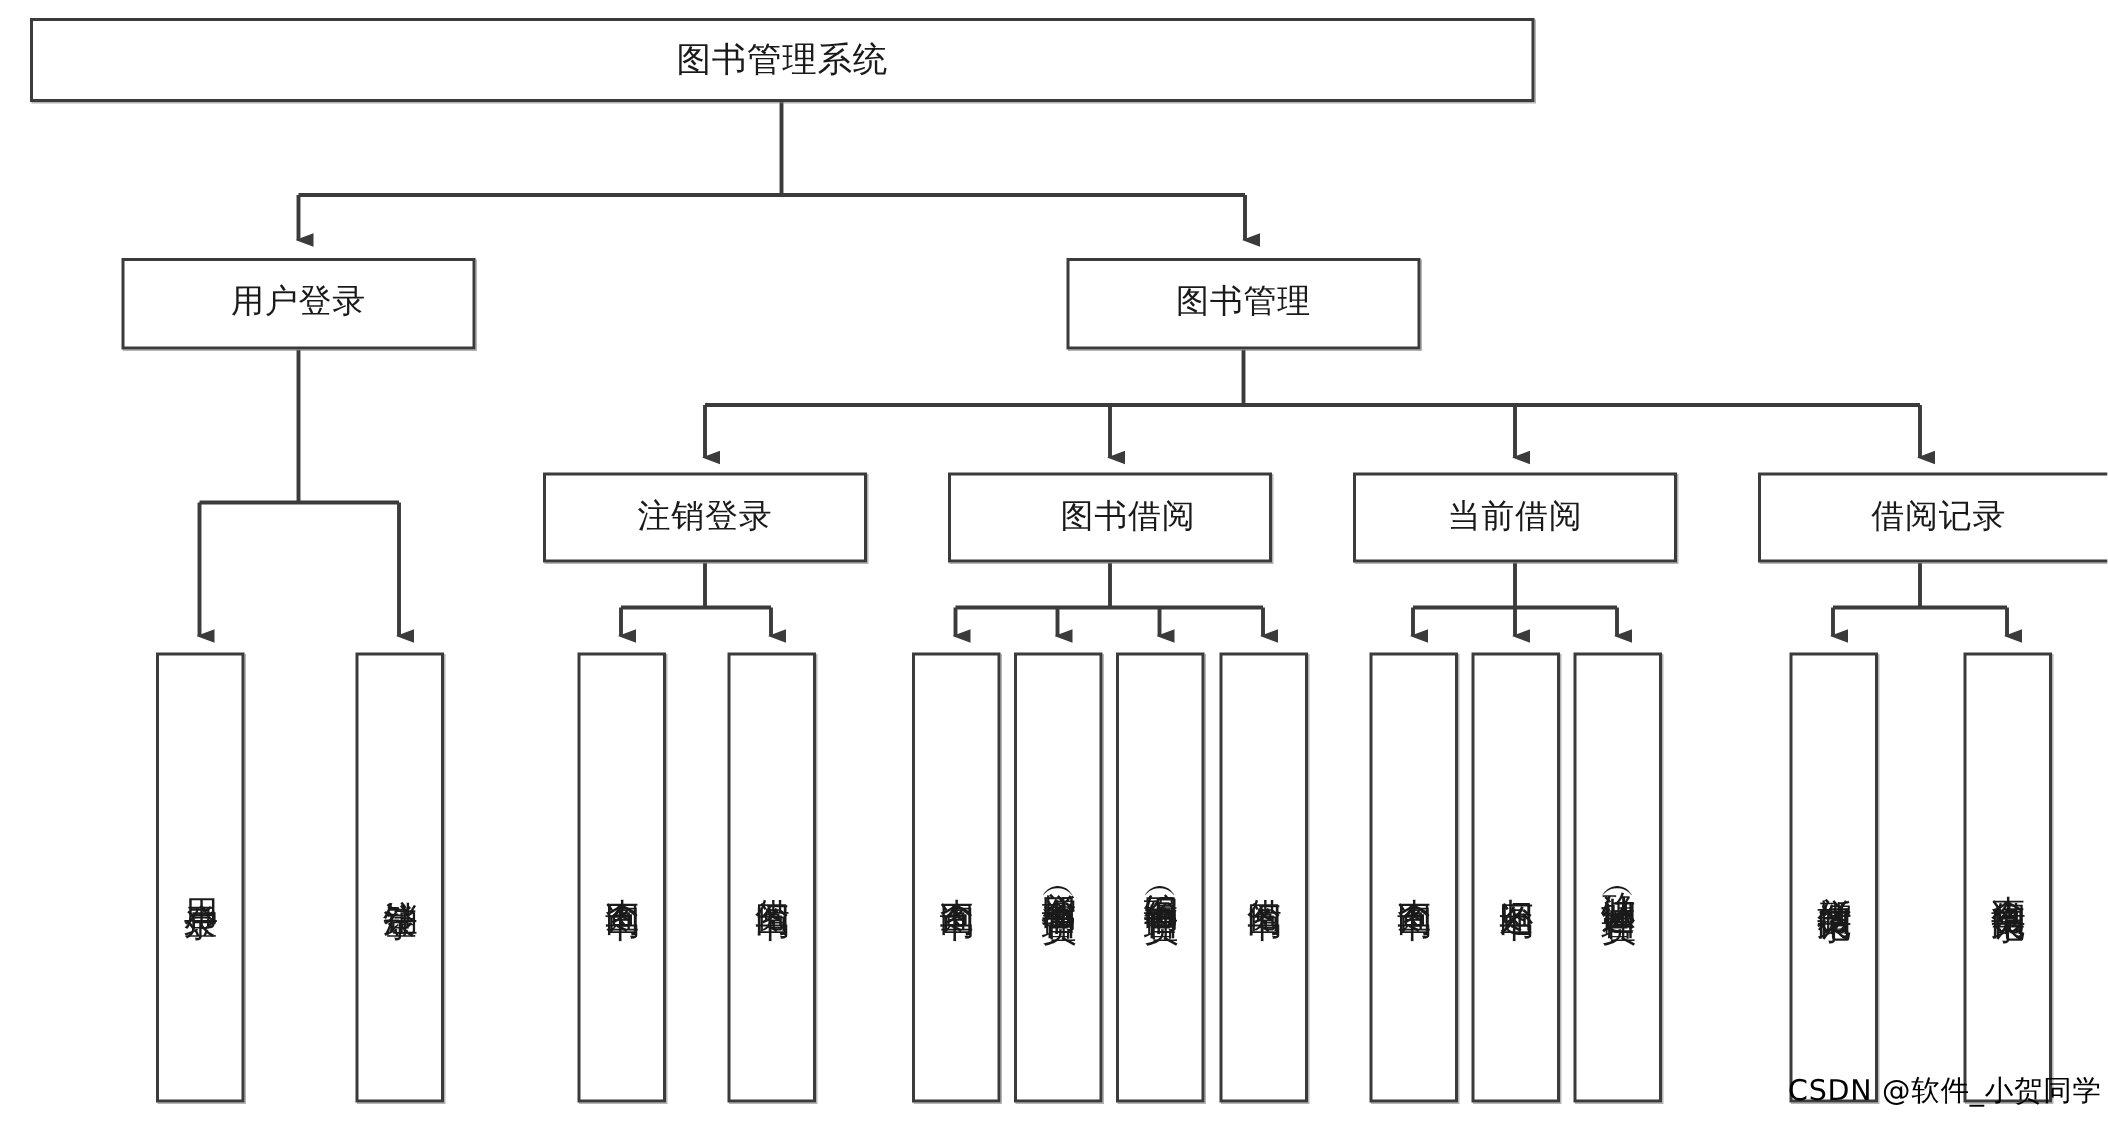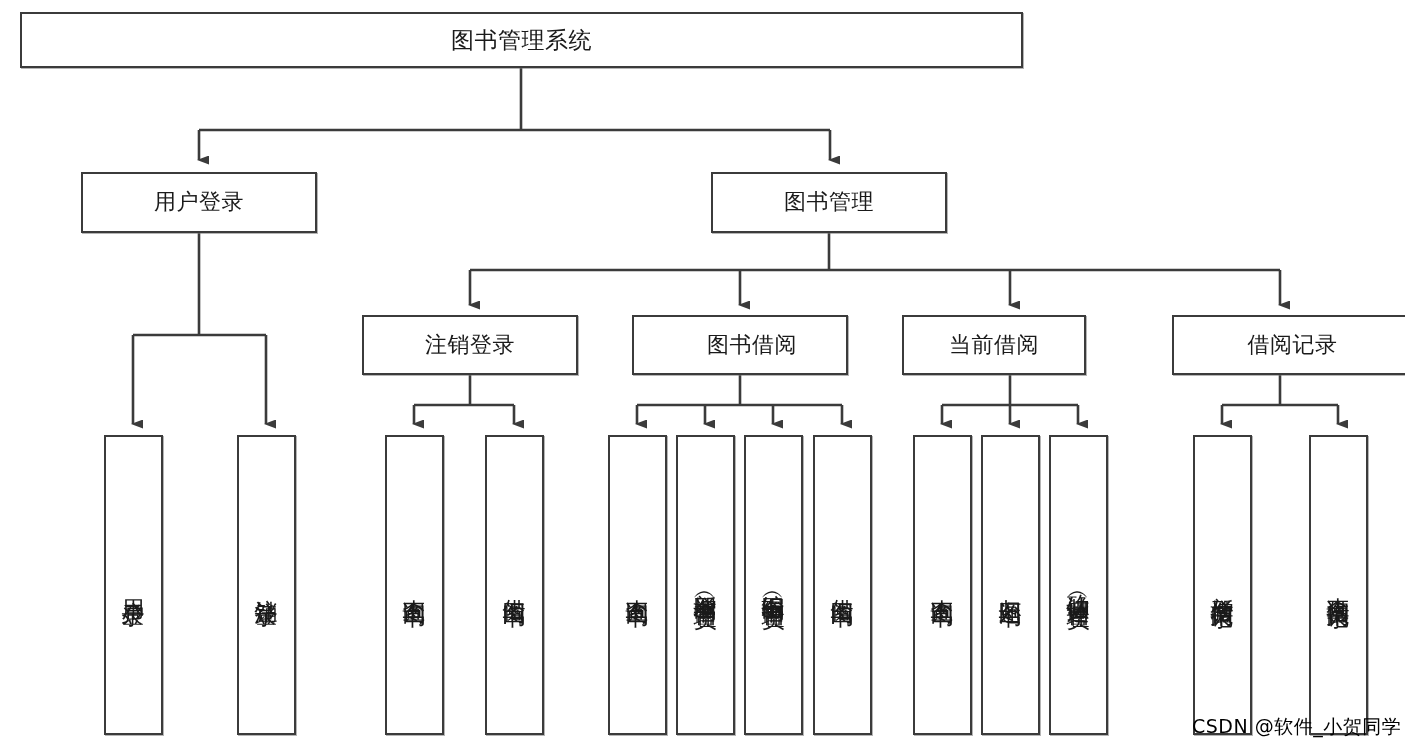--- a/index.html
+++ b/index.html
@@ -134,21 +134,21 @@
   <div class="node horiz" style="left:711px; top:172px; width:236px; height:61px;">
     <span class="lbl">图书管理</span>
   </div>
 
   <div class="node horiz" style="left:362px; top:315px; width:216px; height:60px;">
     <span class="lbl">注销登录</span>
   </div>
   <div class="node horiz" style="left:632px; top:315px; width:216px; height:60px;padding-left:24px;">
     <span class="lbl">图书借阅</span>
   </div>
-  <div class="node horiz" style="left:902px; top:315px; width:184px; height:60px;">
+  <div class="node horiz" style="left:902px; top:315px; width:216px; height:60px;">
     <span class="lbl">当前借阅</span>
   </div>
   <div class="node horiz" style="left:1172px; top:315px; width:241px; height:60px;">
     <span class="lbl">借阅记录</span>
   </div>
 
   <div class="node vert" style="left:104px; top:435px; width:59px; height:300px;">
     <span class="lbl">用户登录</span>
   </div>
   <div class="node vert" style="left:237px; top:435px; width:59px; height:300px;">

